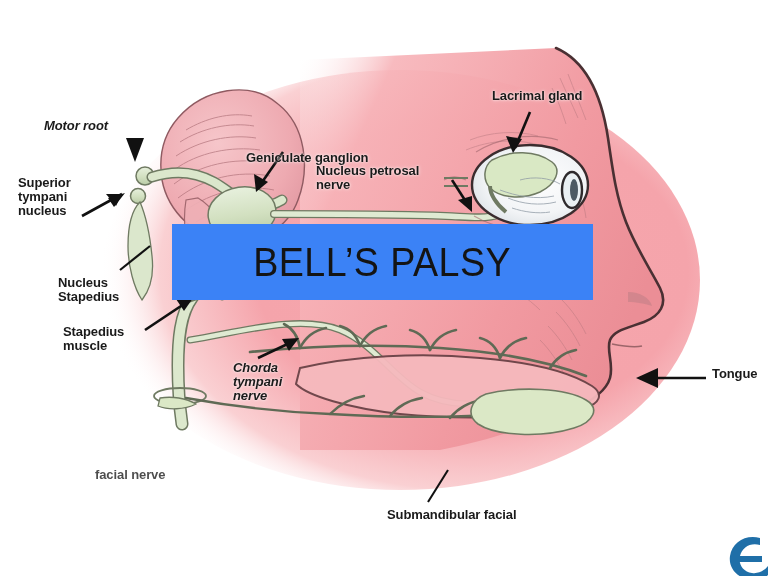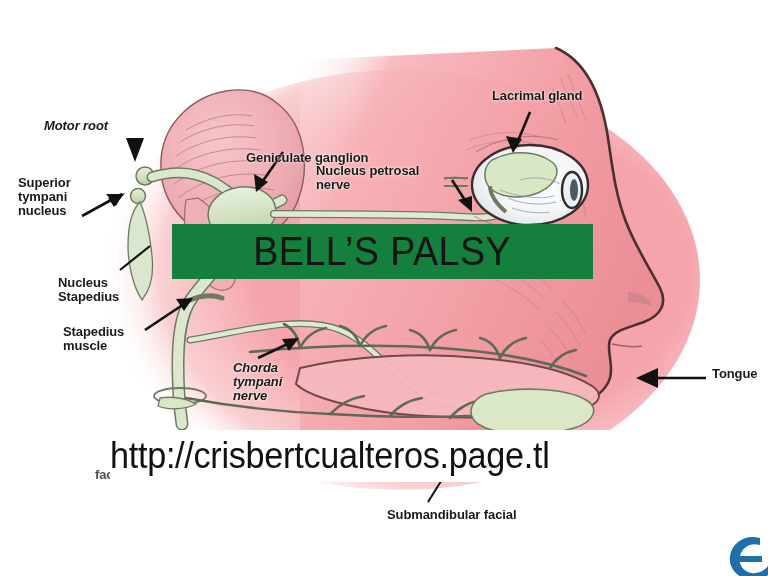--- a/index.html
+++ b/index.html
@@ -58,22 +58,22 @@
   .c-tongue            { left: 712px; top: 367px; text-align: right; }
   .c-submandibular     { left: 387px; top: 508px; }
   .c-facial-nerve      { left: 95px;  top: 468px; opacity: .78; }
 
   
   #title-box {
     position: absolute;
     left: 172px;
     top: 224px;
     width: 421px;
-    height: 55px;
-    background: #15803d;
+    height: 76px;
+    background: #3b82f6;
     display: flex;
     align-items: center;
     justify-content: center;
     z-index: 40;
   }
   #title-text {
     font-family: "Liberation Sans", sans-serif;
     font-size: 40px;
     font-weight: 400;
     color: #141414;
@@ -398,23 +398,20 @@
 nerve</div>
   <div class="callout c-lacrimal">Lacrimal gland</div>
   <div class="callout c-tongue">Tongue</div>
   <div class="callout c-submandibular">Submandibular facial</div>
   <div class="callout c-facial-nerve">facial nerve</div>
 
   <div id="title-box">
     <div id="title-text">BELL’S PALSY</div>
   </div>
 
-  <div id="url-banner">
-    <div id="url-text">http://crisbertcualteros.page.tl</div>
-  </div>
 
   <div id="corner-logo">
     <svg viewBox="0 0 60 54" width="60" height="54" xmlns="http://www.w3.org/2000/svg" aria-hidden="true">
       <path d="M52,10 C38,6 24,14 22,28 C20,42 32,52 46,52 C52,52 57,50 60,47
                L60,38 C56,43 50,46 44,45 C35,44 30,36 32,28 C34,19 43,14 52,17 Z" fill="#1f6fa8"></path>
       <path d="M30,28 L54,28 L54,34 L30,34 Z" fill="#1f6fa8"></path>
     </svg>
   </div>
 
 </div>

